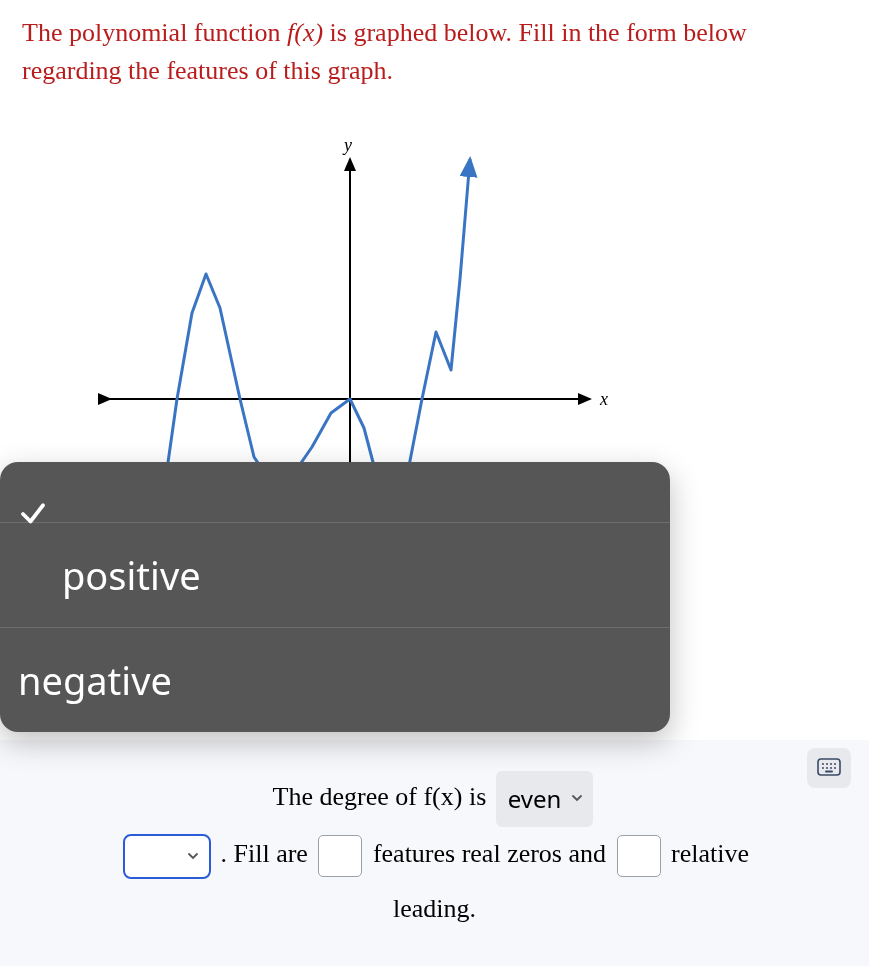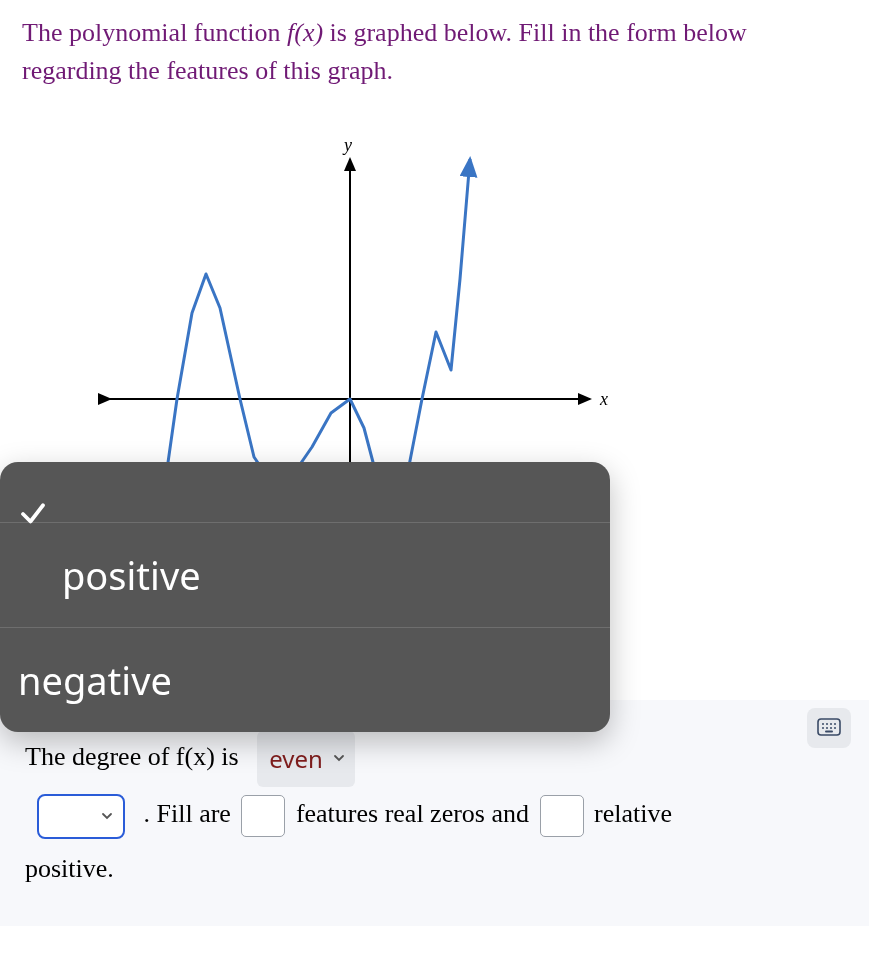--- a/index.html
+++ b/index.html
@@ -9,21 +9,21 @@
     font-family: Georgia, 'Times New Roman', serif;
     background: #fff;
     width: 869px;
     height: 976px;
     overflow: hidden;
     position: relative;
   }
   .question-text {
     font-size: 26px;
     line-height: 1.45;
-    color: #701a75;
+    color: #b91c1c;
     padding: 14px 22px 0 22px;
   }
   .fx {
     font-style: italic;
     font-family: 'Times New Roman', serif;
   }
   .graph-area {
     position: relative;
     width: 860px;
     height: 560px;
@@ -40,23 +40,23 @@
     color: #000;
   }
   .inline-select {
     display: inline-flex;
     align-items: center;
     background: #e7e9ed;
     border-radius: 6px;
     padding: 3px 10px 3px 12px;
     font-family: -apple-system, system-ui, sans-serif;
     font-size: 24px;
-    color: #7f1d1d;
+    color: #000000;
     vertical-align: middle;
-    margin: 0 12px;
+    margin: 0 3px;
     cursor: pointer;
   }
   .inline-select.focused {
     background: #fff;
     border: 2.5px solid #2a5cd8;
     border-radius: 8px;
     padding: 6px 10px 6px 52px;
   }
   .chev {
     margin-left: 10px;
@@ -69,21 +69,21 @@
     height: 42px;
     border: 1.6px solid #9aa0a8;
     border-radius: 5px;
     background: #fff;
     vertical-align: middle;
     margin: 0 4px;
   }
   .dropdown-popover {
     position: absolute;
     left: 0;
-    width: 610px;
+    width: 670px;
     background: #565656;
     border-radius: 18px;
     overflow: hidden;
     box-shadow: 0 10px 30px rgba(0,0,0,0.25);
     z-index: 10;
   }
   .popover-row {
     padding: 26px 62px 26px 62px;
     font-family: -apple-system, system-ui, sans-serif;
     font-size: 38px;
@@ -174,21 +174,21 @@
     </span>
   </div>
   <div class="popover-row">
     <span>positive</span>
   </div>
   <div class="popover-row">
     <span>negative</span>
   </div>
 </div>
 
-<div class="answer-section" style="top:700px;">
+<div class="answer-section" style="top:740px;text-align:center;">
   <div class="kbd-btn" style="top:8px;">
     <span>
       <svg width="24" height="18" viewBox="0 0 24 18">
         <rect x="1" y="1" width="22" height="16" rx="3" fill="none" stroke="#3a4a66" stroke-width="1.6"></rect>
         <circle cx="6" cy="6" r="1" fill="#3a4a66"></circle>
           <circle cx="10" cy="6" r="1" fill="#3a4a66"></circle>
           <circle cx="14" cy="6" r="1" fill="#3a4a66"></circle>
           <circle cx="18" cy="6" r="1" fill="#3a4a66"></circle>
         <circle cx="6" cy="10" r="1" fill="#3a4a66"></circle>
           <circle cx="10" cy="10" r="1" fill="#3a4a66"></circle>
@@ -215,14 +215,14 @@
           <path d="M2 4 L6 8 L10 4" stroke="#555" stroke-width="1.8" fill="none" stroke-linecap="round"></path>
         </svg>
     </span>
   </span>
   <span>. Fill are </span>
   <span class="num-box"></span>
   <span>features real zeros and </span>
   <span class="num-box"></span>
   <span>relative</span>
   <br>
-  <span>positive.</span>
+  <span>leading.</span>
 </div>
 
 </body></html>

